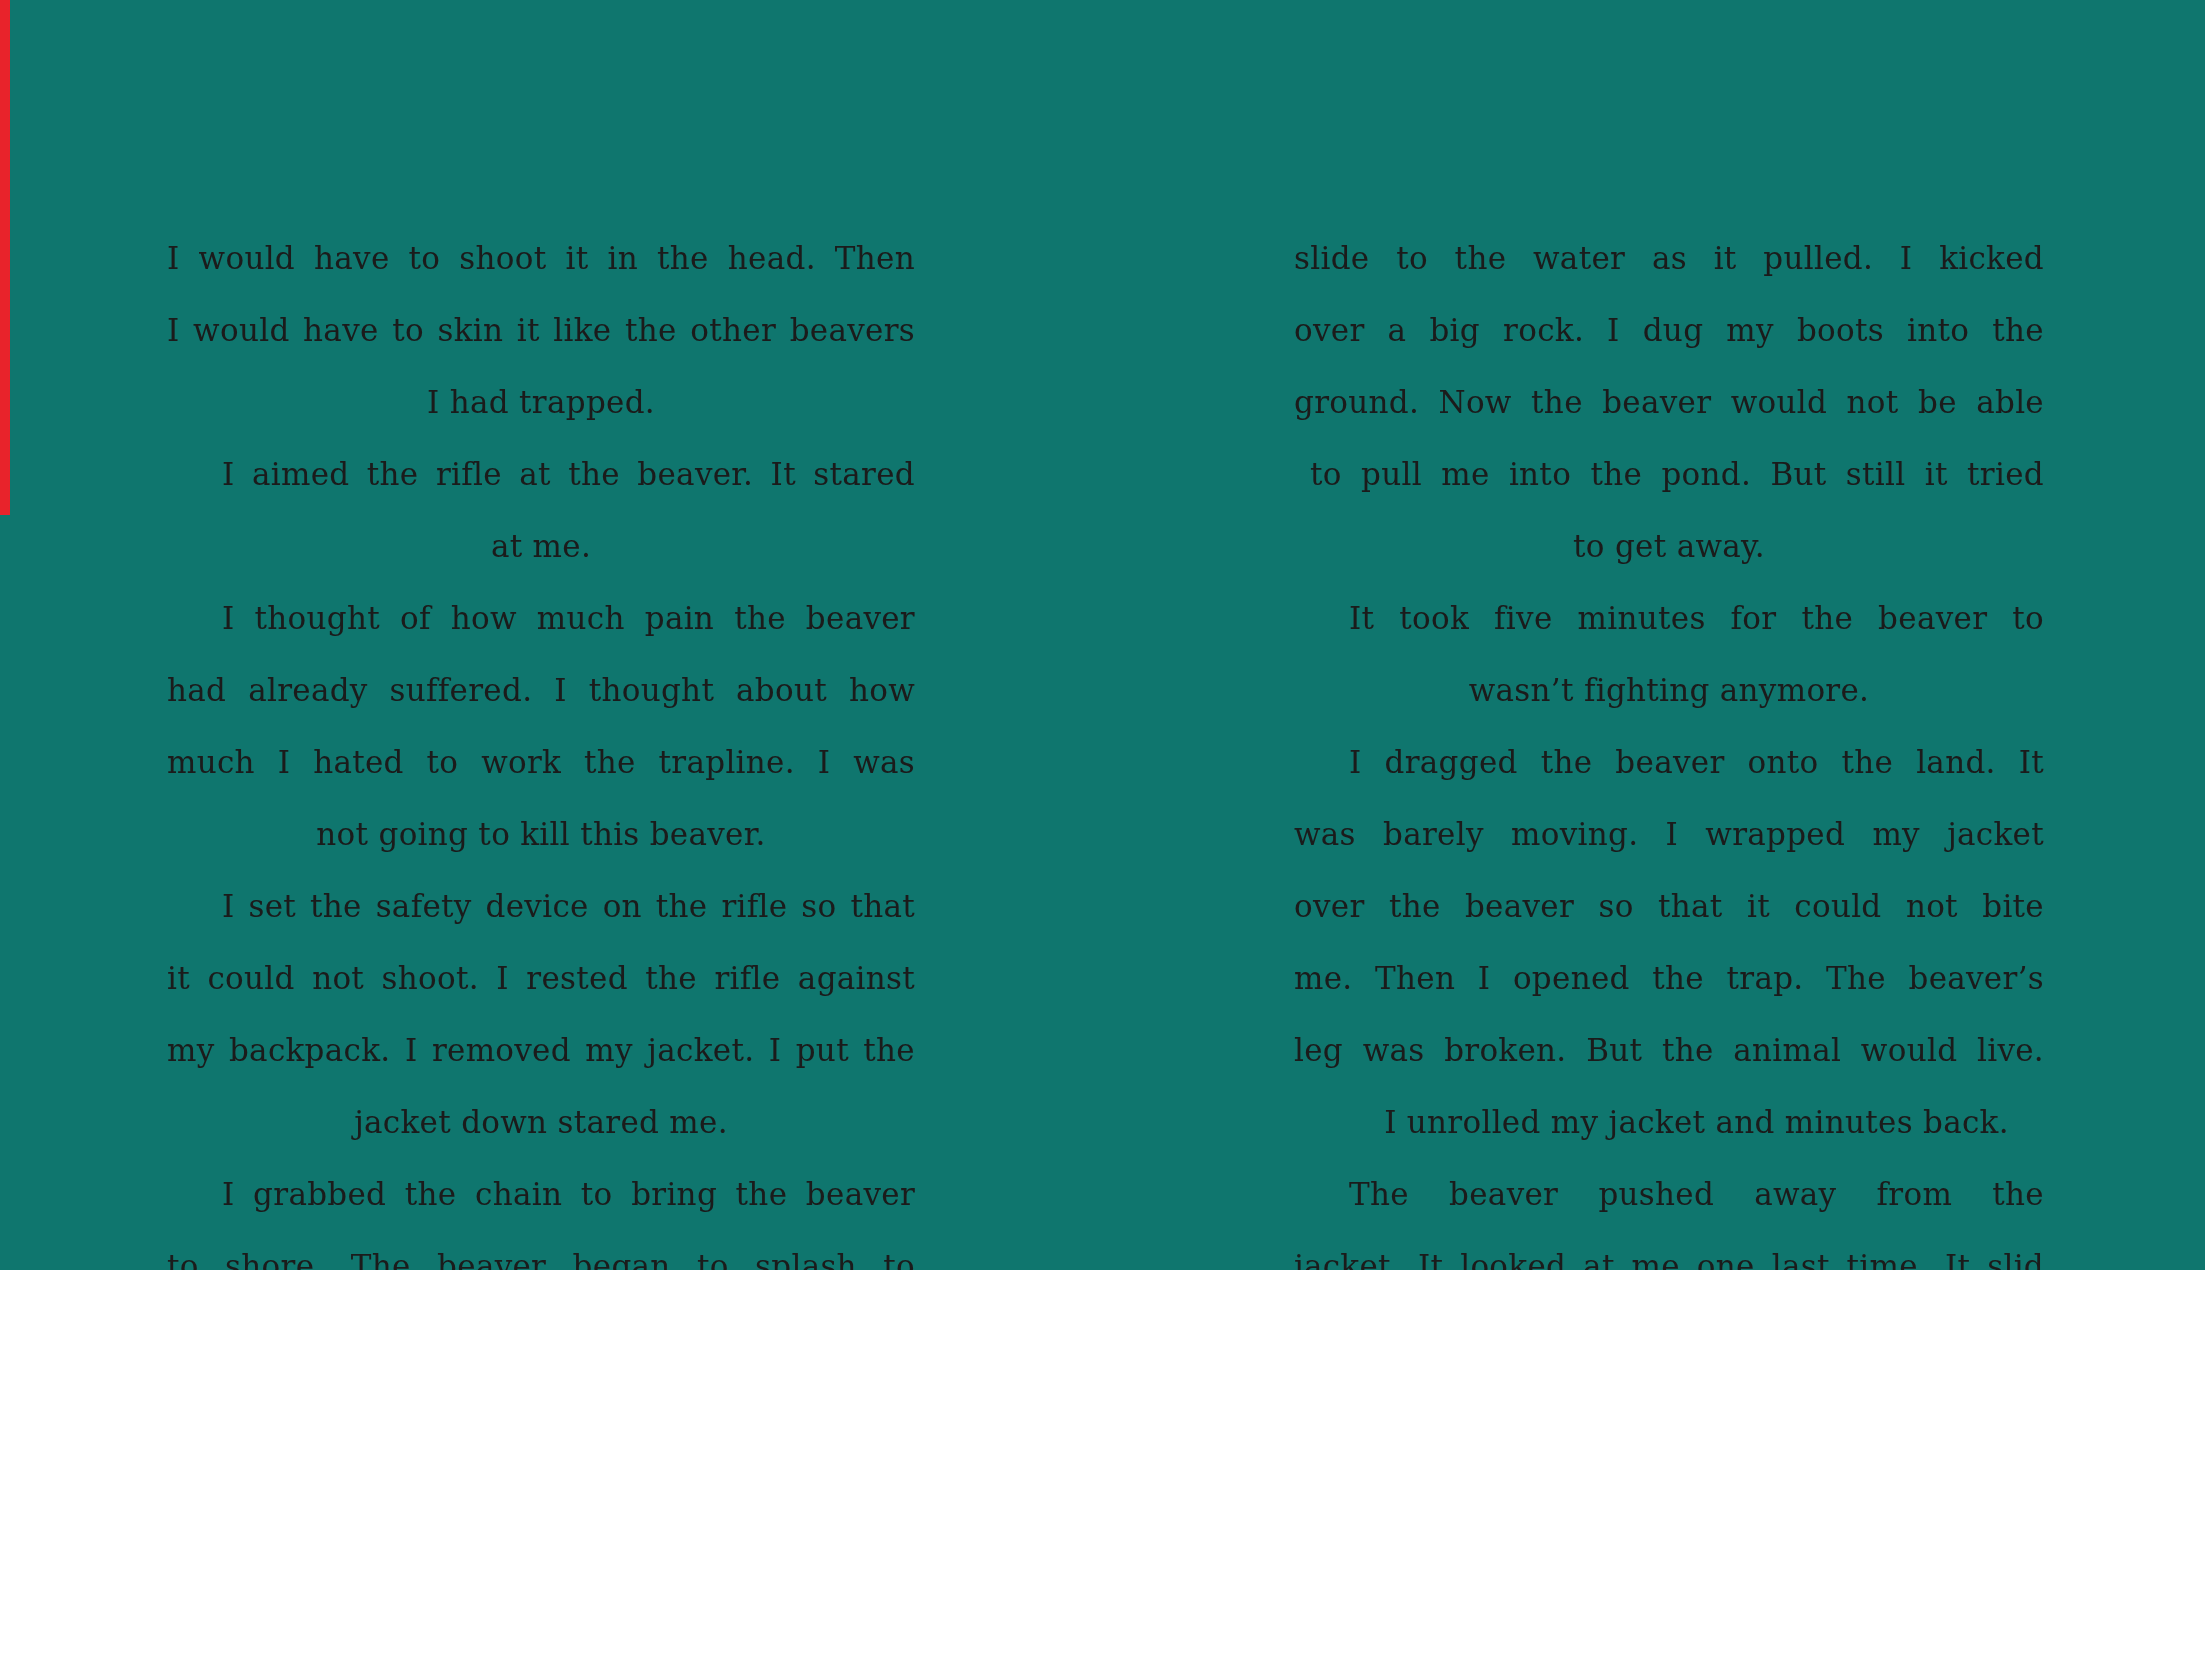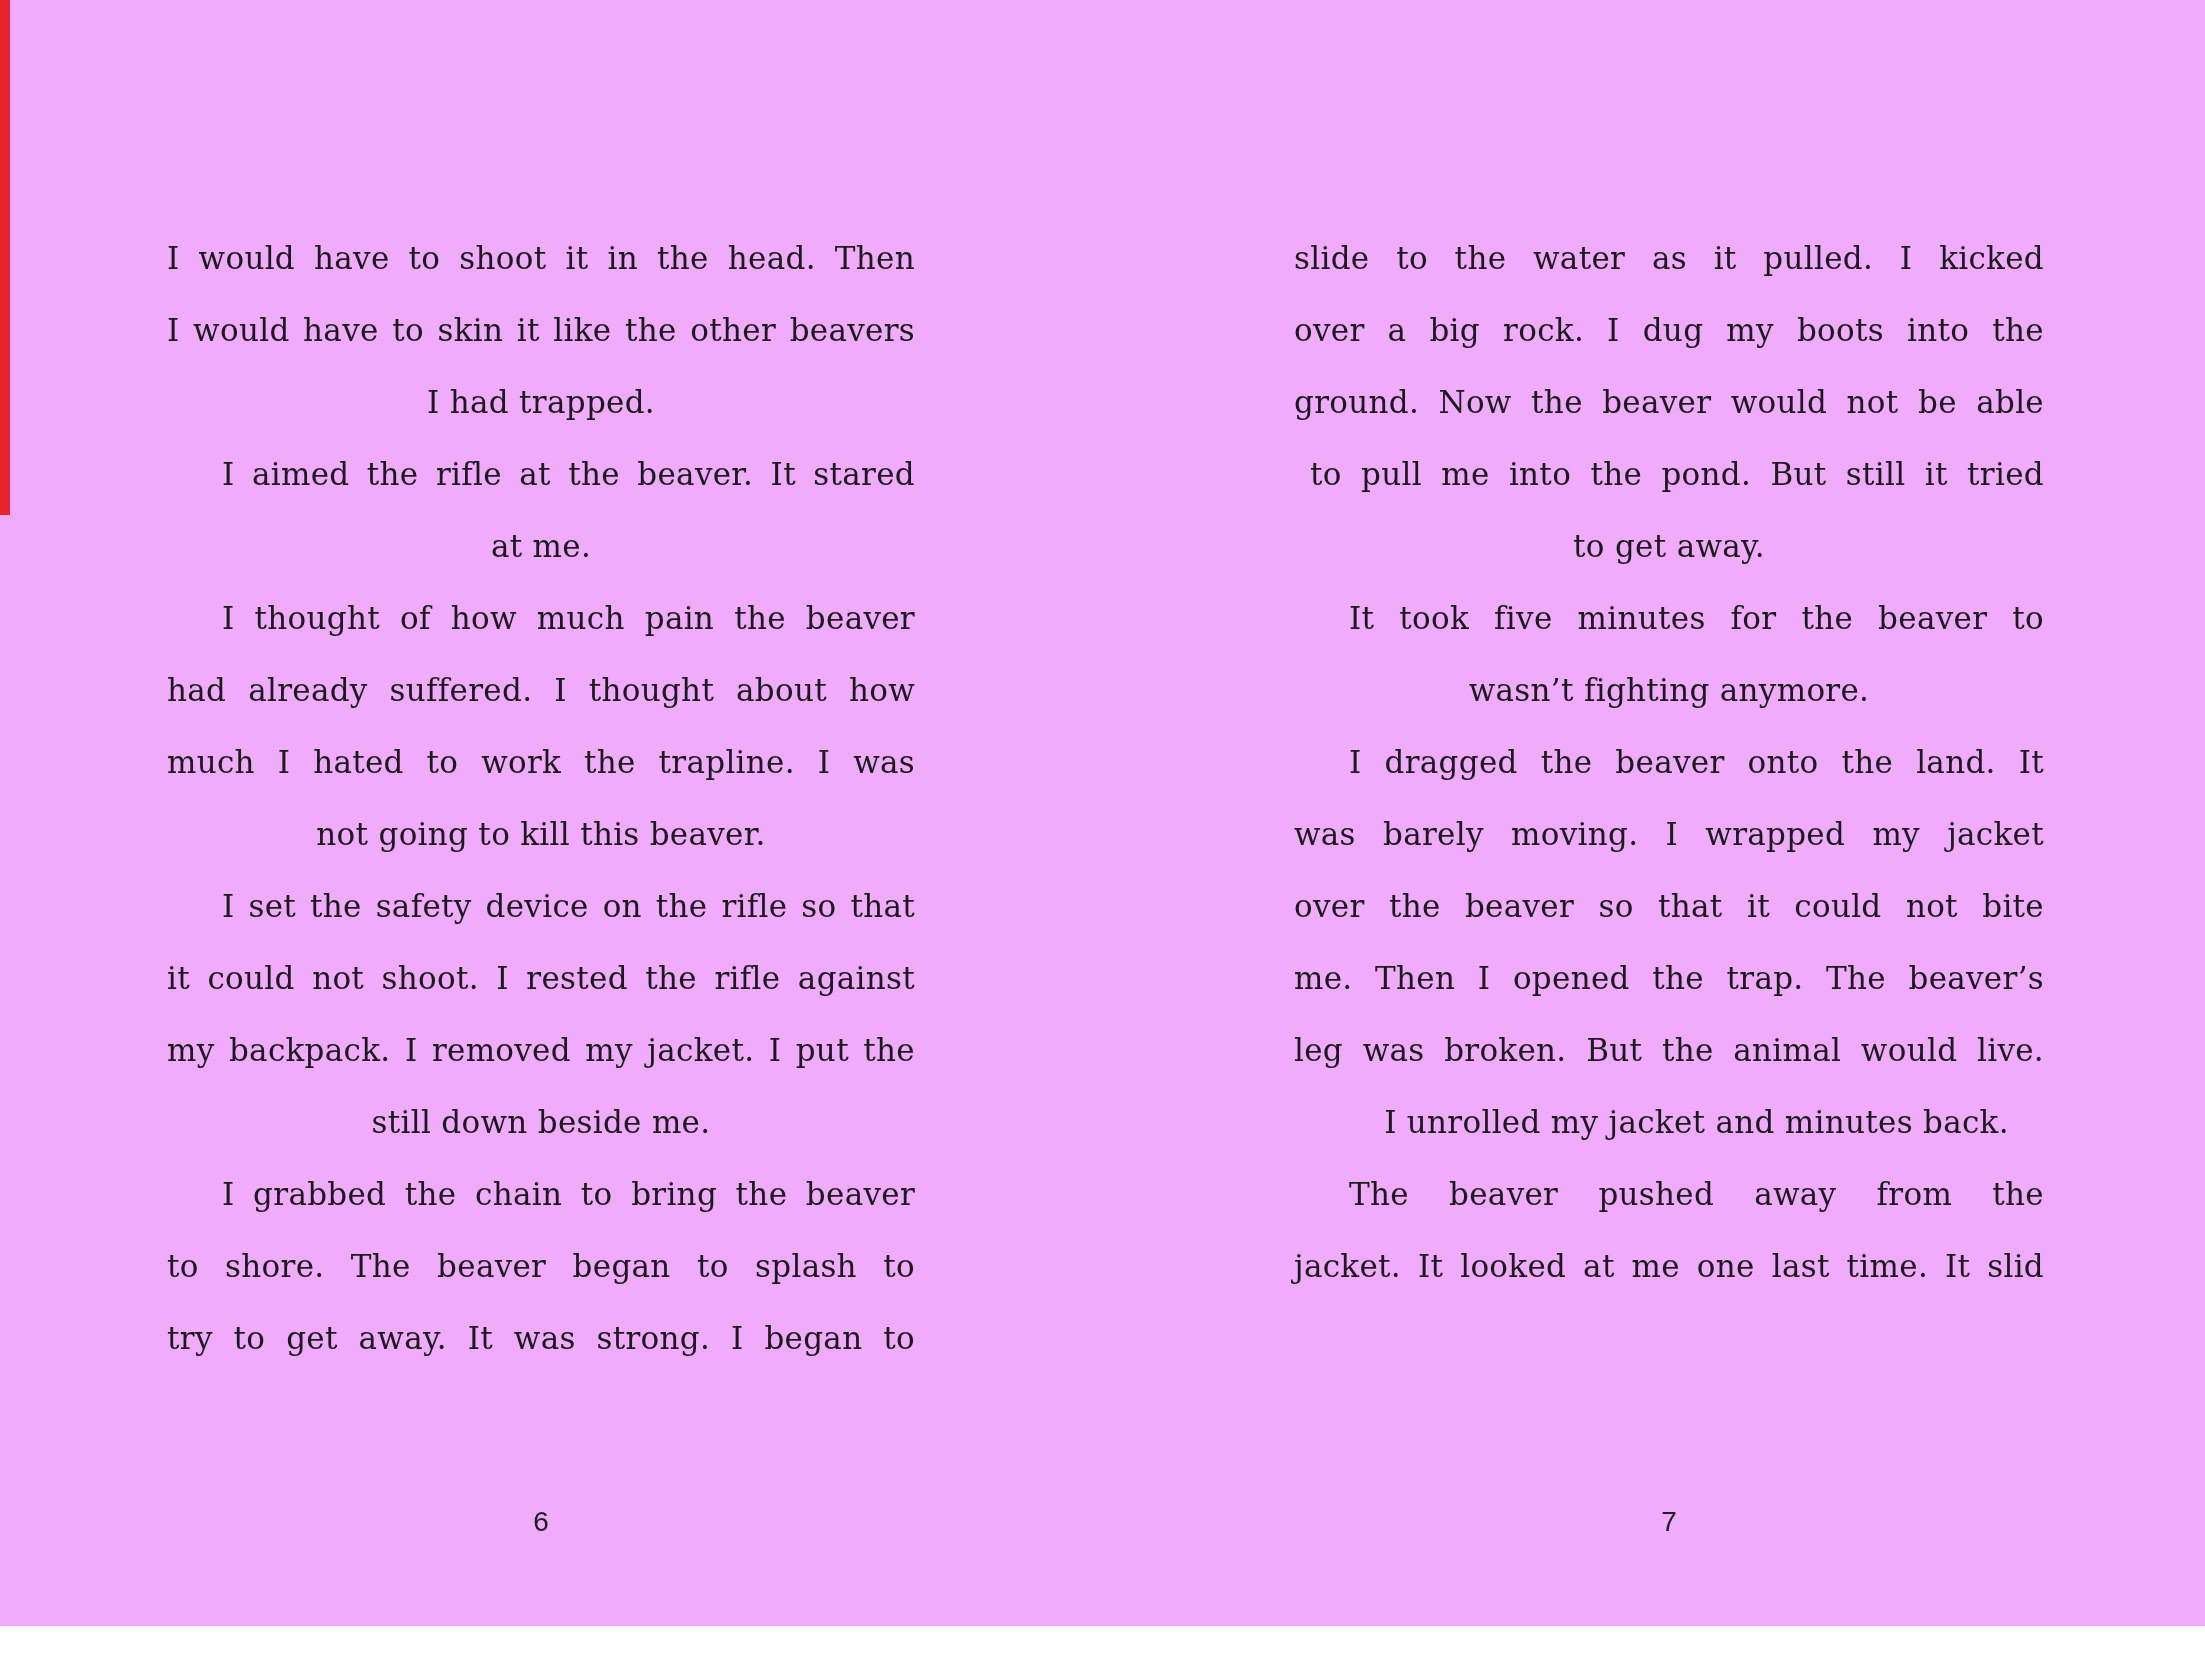--- a/index.html
+++ b/index.html
@@ -3,22 +3,22 @@
 <meta charset="utf-8">
 <style>
   html, body {
     margin: 0;
     padding: 0;
     background: #ffffff;
   }
   .screen {
     position: relative;
     width: 2205px;
-    height: 1626px;
-    background: #f0abfc;
+    height: 1270px;
+    background: #0f766e;
     overflow: hidden;
     font-family: "DejaVu Serif", serif;
   }
   .accent-stripe {
     position: absolute;
     left: 0;
     top: 0;
     width: 9.6px;
     height: 515px;
   }
@@ -74,21 +74,21 @@
         <div class="line" style="color: rgb(27, 27, 27);">I had trapped.</div>
         <div class="line j ind" style="color: rgb(27, 27, 27);">I aimed the rifle at the beaver. It stared</div>
         <div class="line" style="color: rgb(27, 27, 27);">at me.</div>
         <div class="line j ind" style="color: rgb(27, 27, 27);">I thought of how much pain the beaver</div>
         <div class="line j" style="color: rgb(27, 27, 27);">had already suffered. I thought about how</div>
         <div class="line j" style="color: rgb(27, 27, 27);">much I hated to work the trapline. I was</div>
         <div class="line" style="color: rgb(27, 27, 27);">not going to kill this beaver.</div>
         <div class="line j ind" style="color: rgb(27, 27, 27);">I set the safety device on the rifle so that</div>
         <div class="line j" style="color: rgb(27, 27, 27);">it could not shoot. I rested the rifle against</div>
         <div class="line j" style="color: rgb(27, 27, 27);">my backpack. I removed my jacket. I put the</div>
-        <div class="line" style="color: rgb(27, 27, 27);">still down beside me.</div>
+        <div class="line" style="color: rgb(27, 27, 27);">jacket down stared me.</div>
         <div class="line j ind" style="color: rgb(27, 27, 27);">I grabbed the chain to bring the beaver</div>
         <div class="line j" style="color: rgb(27, 27, 27);">to shore. The beaver began to splash to</div>
         <div class="line j" style="color: rgb(27, 27, 27);">try to get away. It was strong. I began to</div>
       </div>
     <div class="page-number">6</div>
   </section>
 
   <section class="page page-right">
     <div class="text-block" id="right-lines">
         <div class="line j" style="color: rgb(27, 27, 27);">slide to the water as it pulled. I kicked</div>

